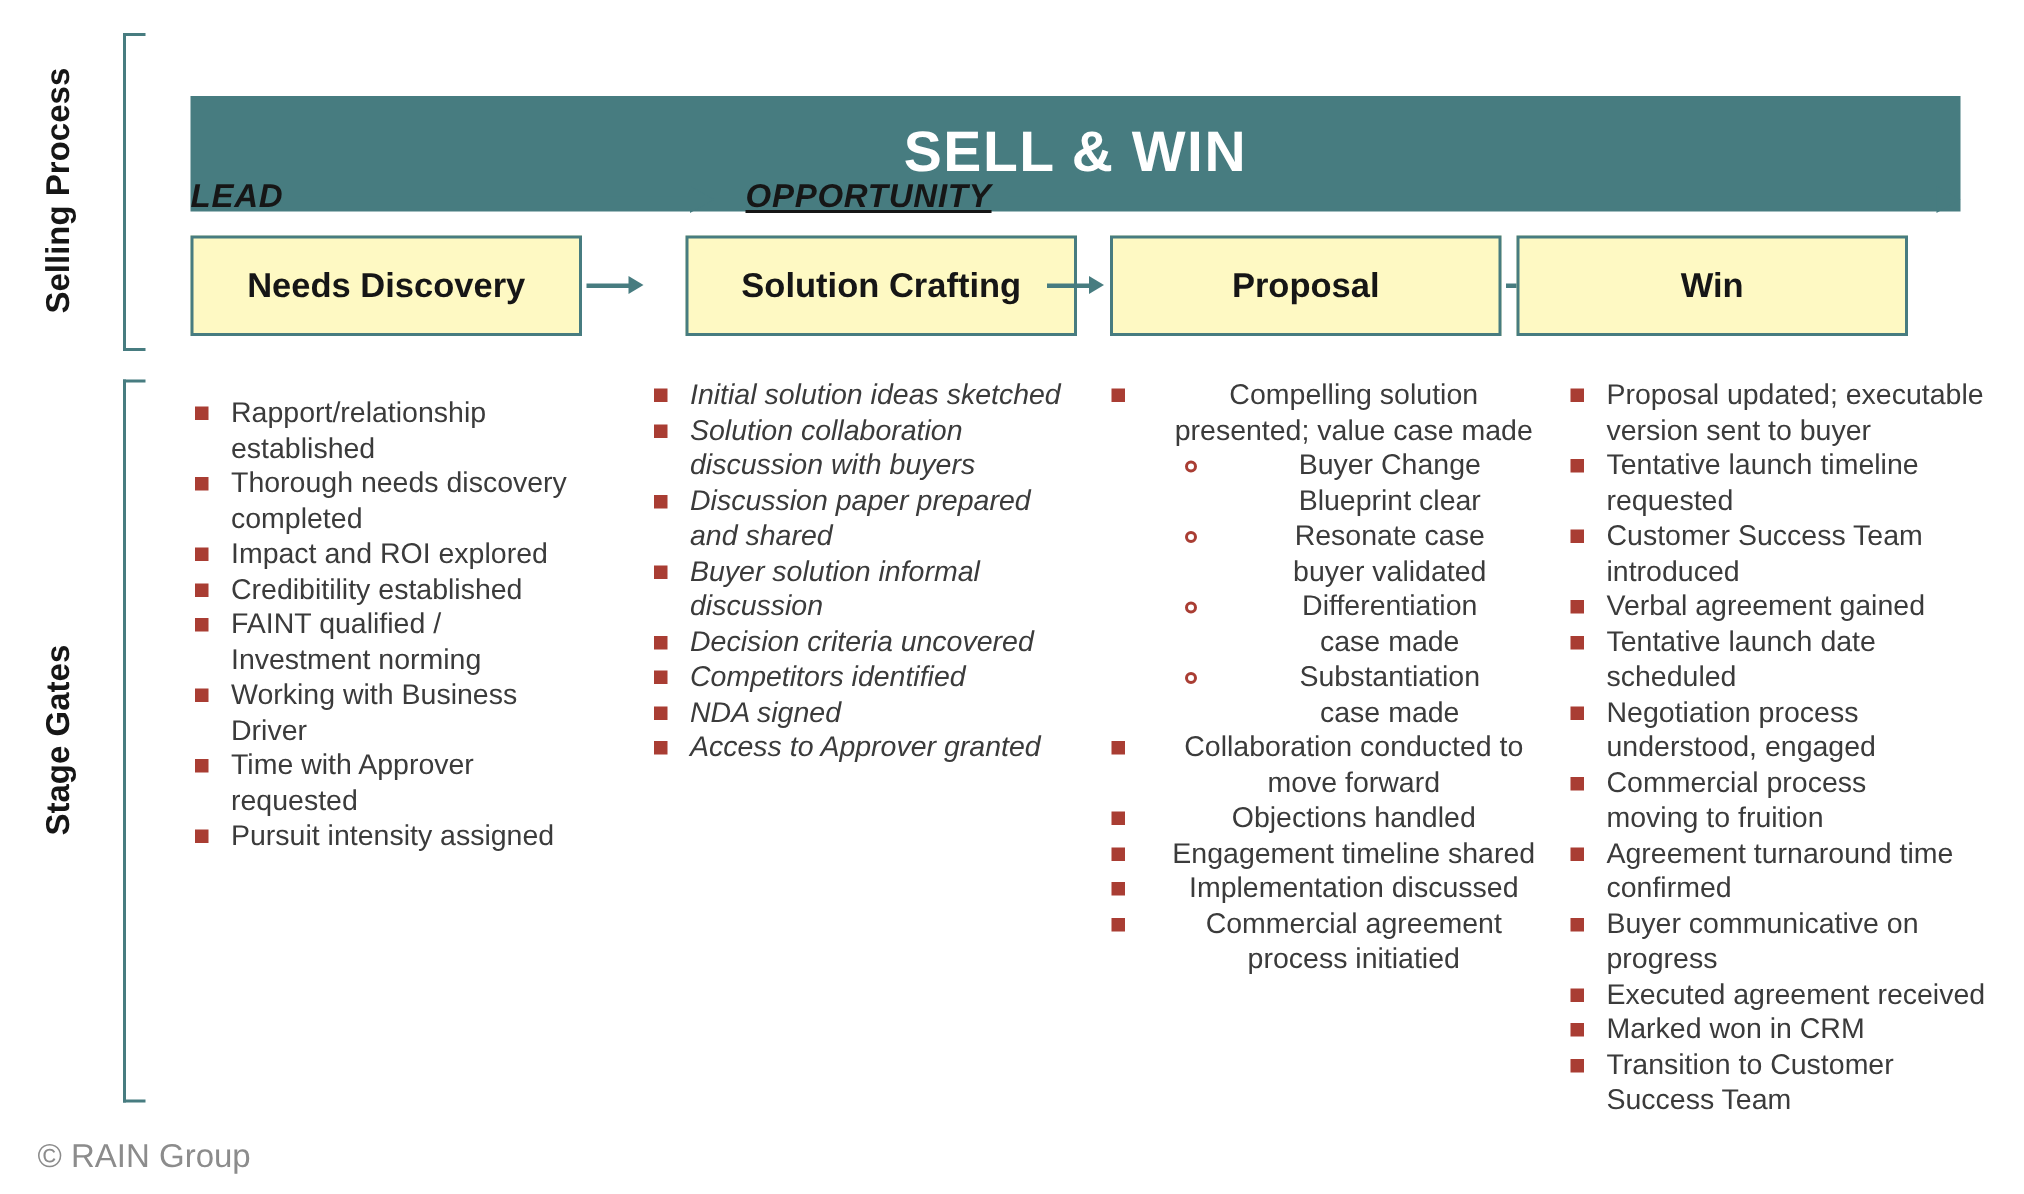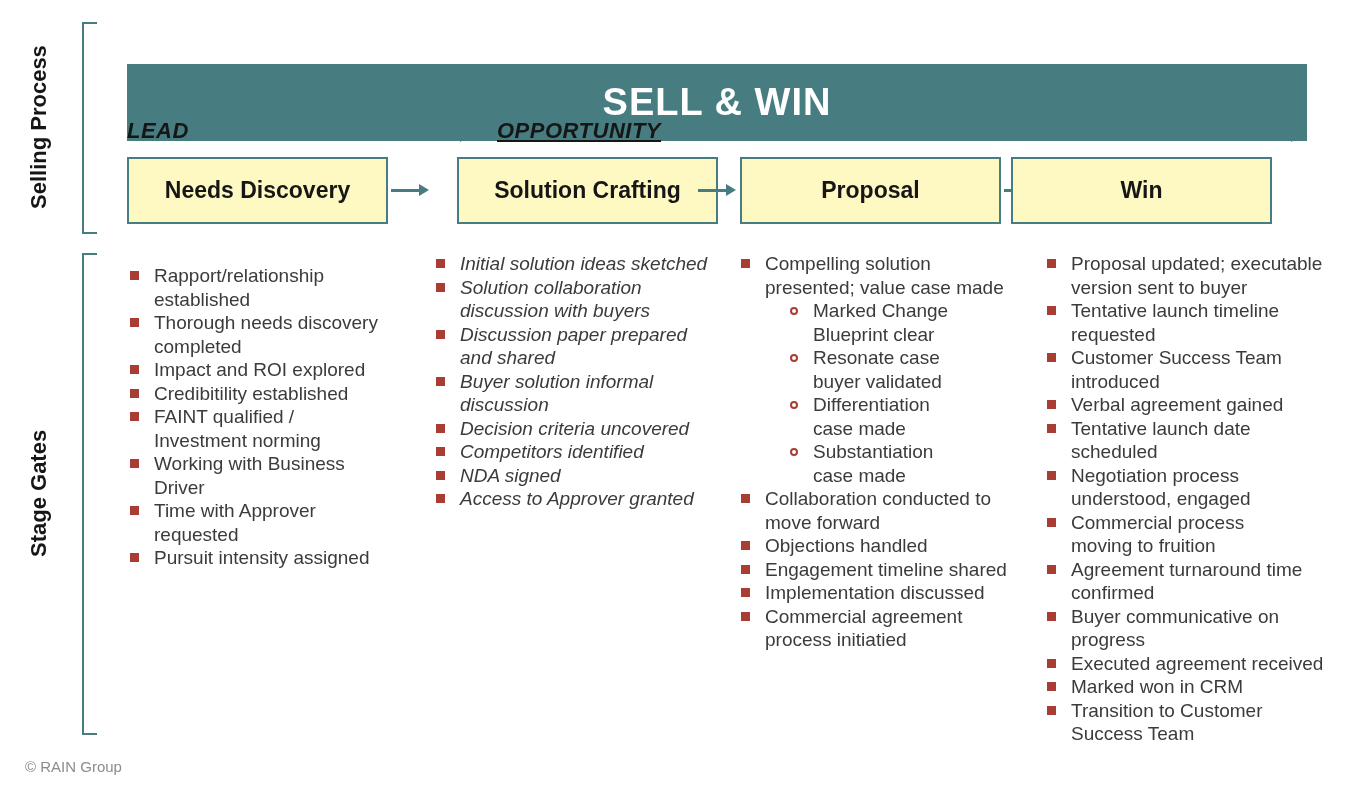--- a/index.html
+++ b/index.html
@@ -70,35 +70,35 @@
   }
   .stage-box.s1{left:127px;} .stage-box.s2{left:433px;margin-left:24px;}
   .stage-box.s3{left:740px;} .stage-box.s4{left:1000px;margin-left:11px;}
   
   .gate-col{
     position:absolute;top:252px;margin:0;padding:0;list-style:none;
     font-size:19px;line-height:23.5px;color:var(--text);
   }
   .gate-col.col1{left:127px;width:302px;margin-top:12px;}
   .gate-col.col2{left:433px;width:302px;font-style:italic;}
-  .gate-col.col3{left:738px;width:302px;}
+  .gate-col.col3{left:738px;width:302px;text-align:center;}
   .gate-col.col4{left:1044px;width:305px;}
   .gate-item{position:relative;padding-left:27px;}
   .gate-item .gate-text{white-space:pre-line;}
   .gate-item .marker{
     position:absolute;left:3px;top:7px;width:9px;height:9px;
     background:var(--red);
   }
   .gate-item.level-2{padding-left:75px;}
   .gate-item.level-2 .marker{
     left:52px;top:8px;width:8px;height:8px;border-radius:50%;
     background:transparent;border:2.5px solid var(--red);box-sizing:border-box;
   }
   
-  .copyright{position:absolute;left:25px;top:758px;font-size:15px;color:var(--muted);}
+  .copyright{position:absolute;left:25px;top:758px;font-size:22px;color:var(--muted);}
 </style>
 </head>
 <body>
 
 <div class="canvas">
 
   <div class="vlabel selling">Selling Process</div>
   <div class="bracket b1"></div>
   <div class="vlabel gates">Stage Gates</div>
   <div class="bracket b2"></div>
@@ -167,21 +167,21 @@
       <li class="gate-item level-1"><span class="marker"></span><span class="gate-text">Buyer solution informal
 discussion</span></li>
       <li class="gate-item level-1"><span class="marker"></span><span class="gate-text">Decision criteria uncovered</span></li>
       <li class="gate-item level-1"><span class="marker"></span><span class="gate-text">Competitors identified</span></li>
       <li class="gate-item level-1"><span class="marker"></span><span class="gate-text">NDA signed</span></li>
       <li class="gate-item level-1"><span class="marker"></span><span class="gate-text">Access to Approver granted</span></li>
     </ul>
   <ul class="gate-col col3">
       <li class="gate-item level-1"><span class="marker"></span><span class="gate-text">Compelling solution
 presented; value case made</span></li>
-      <li class="gate-item level-2"><span class="marker"></span><span class="gate-text">Marked Change
+      <li class="gate-item level-2"><span class="marker"></span><span class="gate-text">Buyer Change
 Blueprint clear</span></li>
       <li class="gate-item level-2"><span class="marker"></span><span class="gate-text">Resonate case
 buyer validated</span></li>
       <li class="gate-item level-2"><span class="marker"></span><span class="gate-text">Differentiation
 case made</span></li>
       <li class="gate-item level-2"><span class="marker"></span><span class="gate-text">Substantiation
 case made</span></li>
       <li class="gate-item level-1"><span class="marker"></span><span class="gate-text">Collaboration conducted to
 move forward</span></li>
       <li class="gate-item level-1"><span class="marker"></span><span class="gate-text">Objections handled</span></li>

